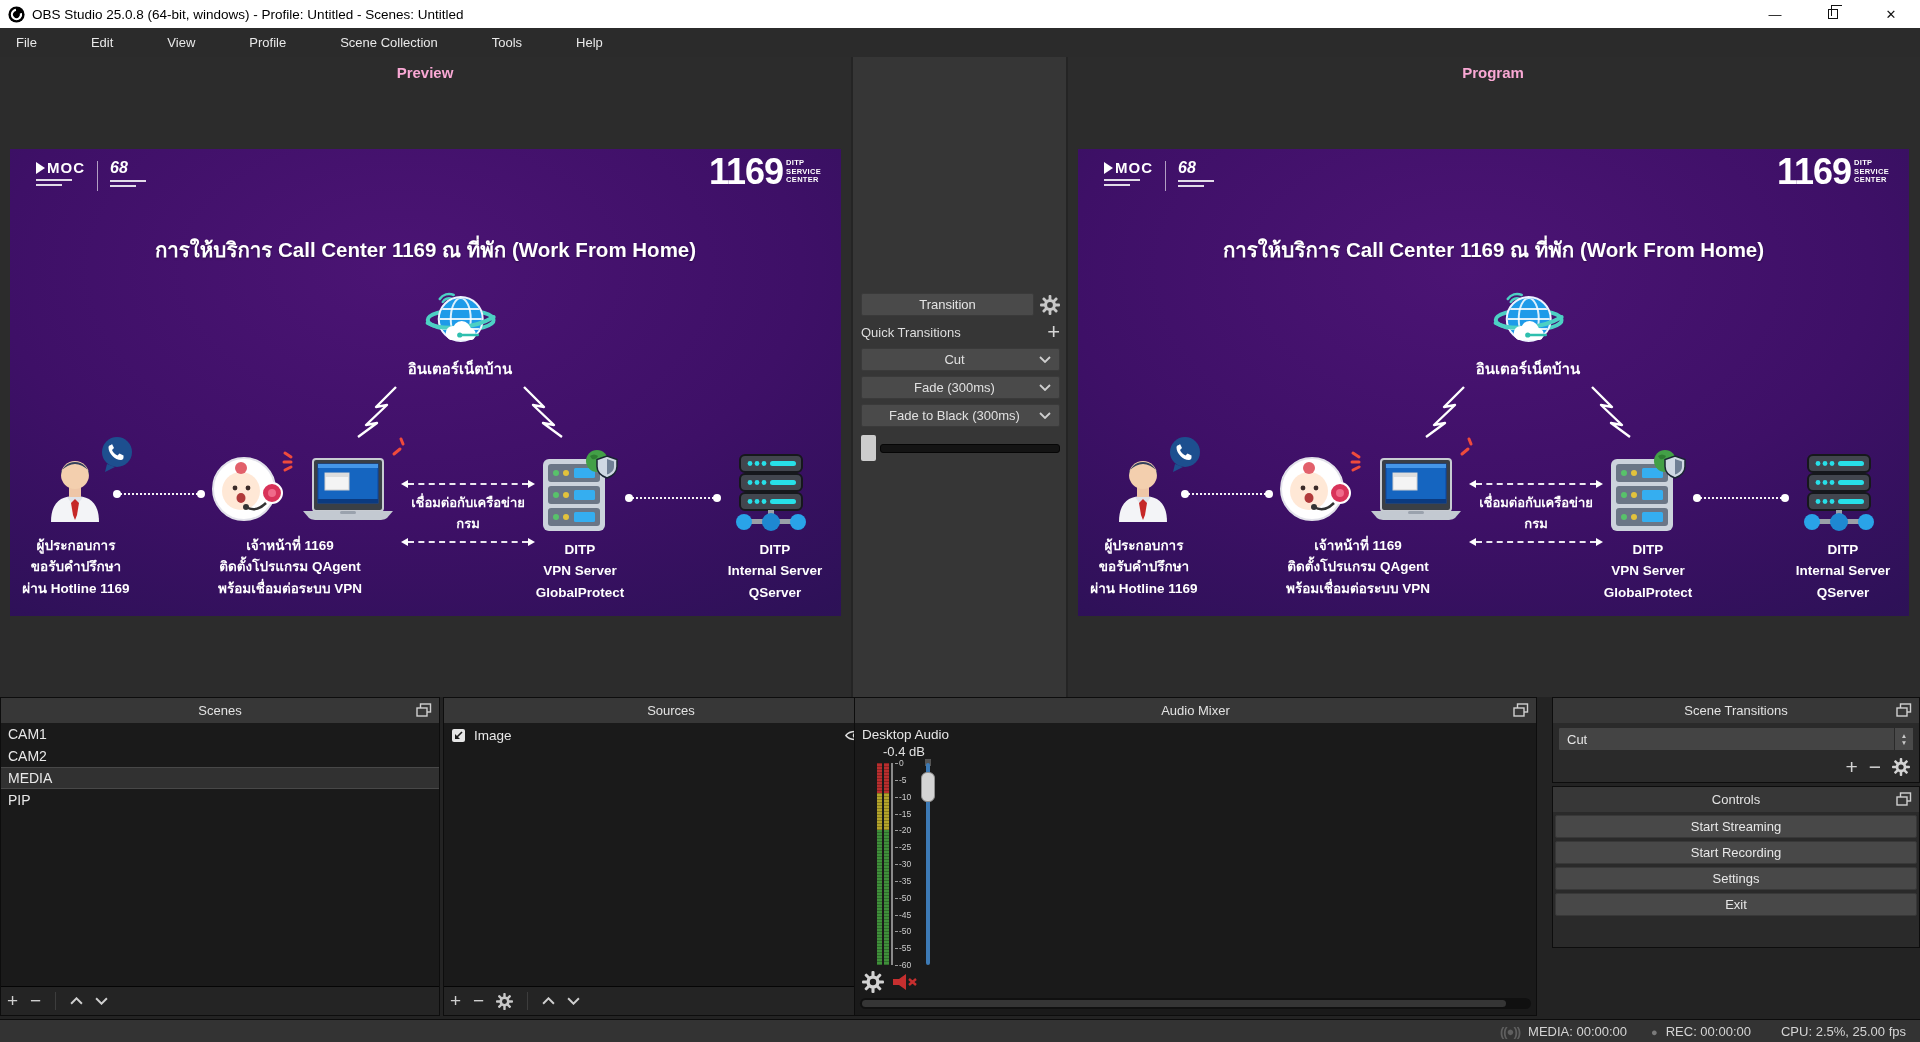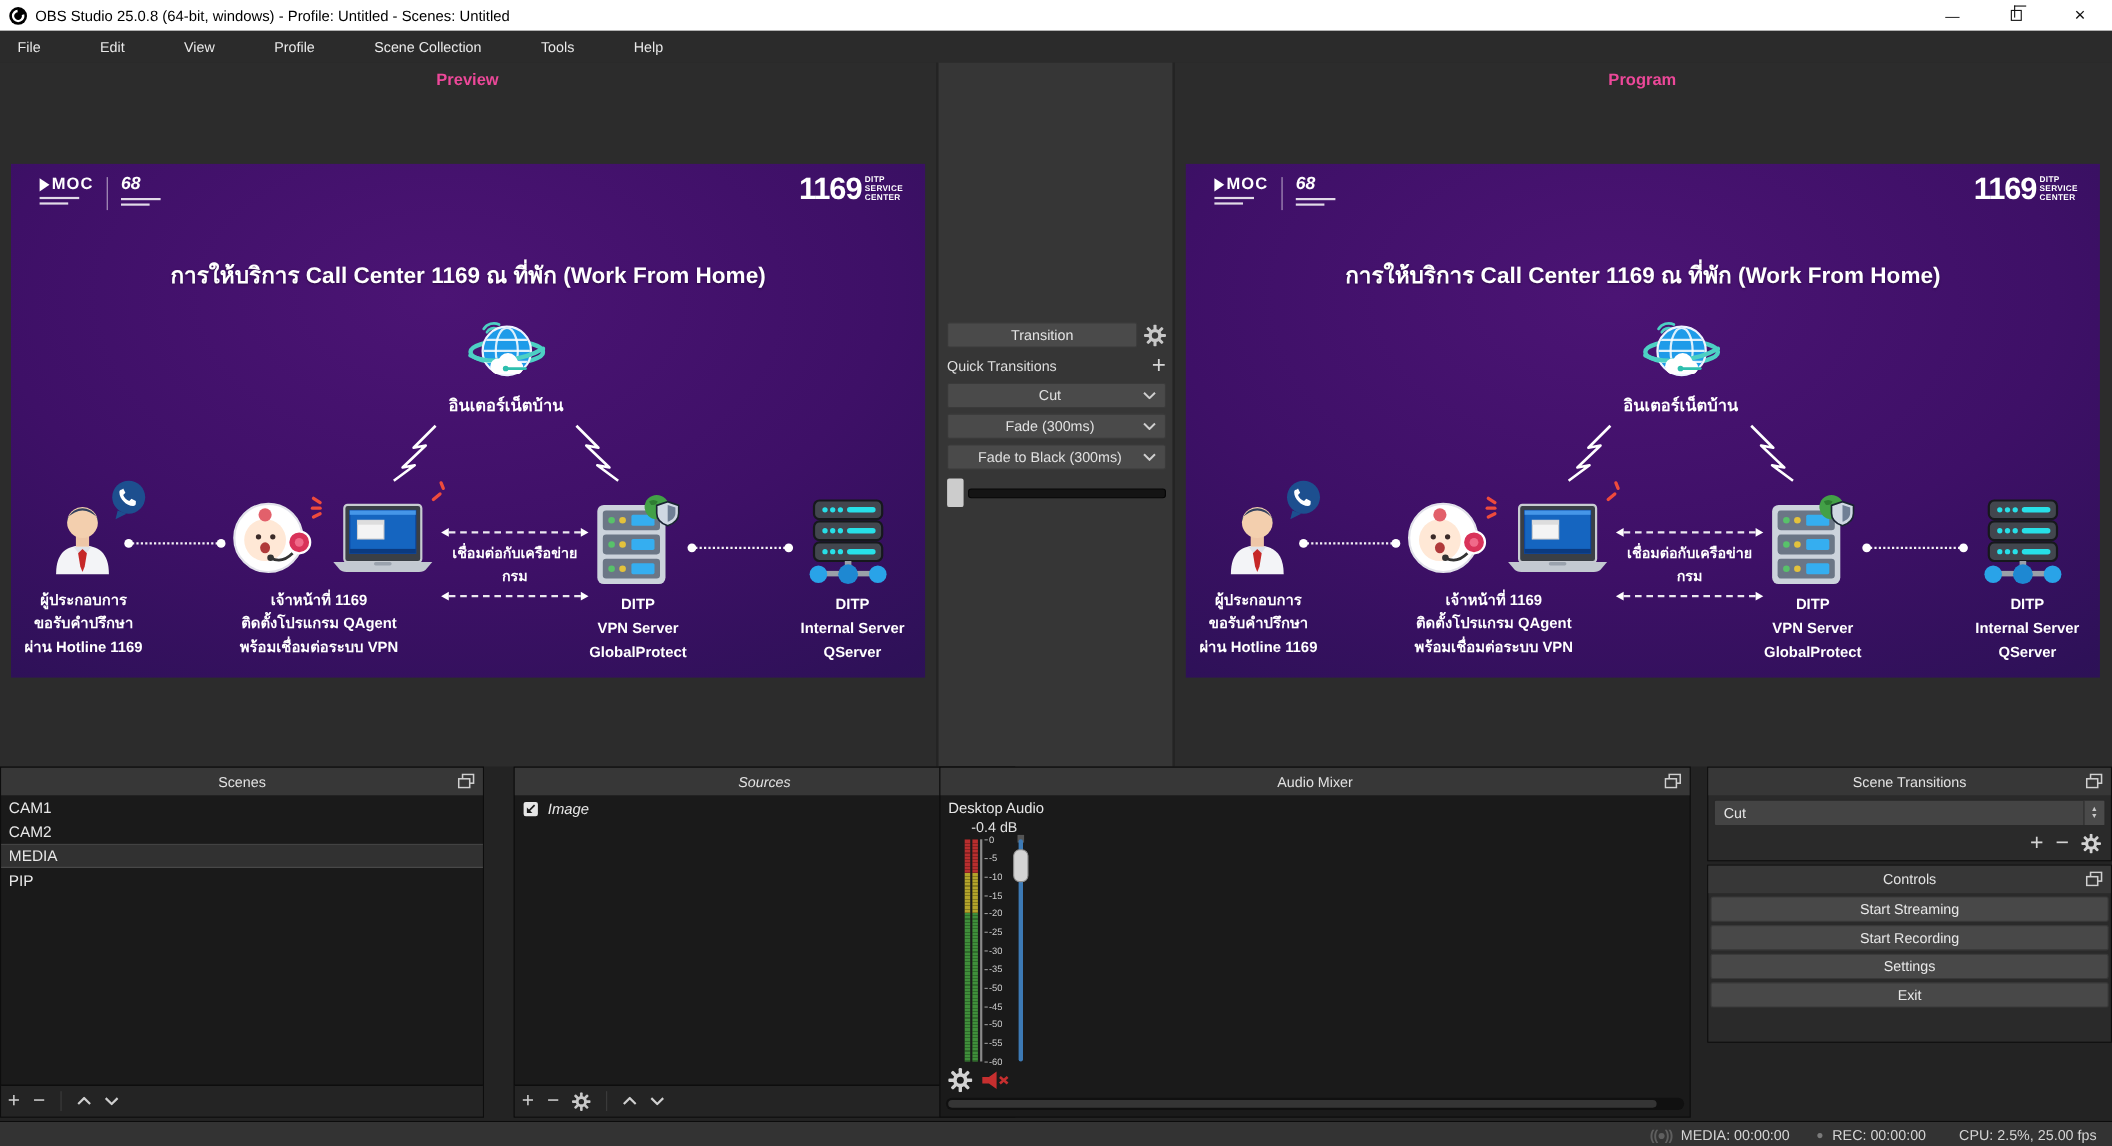--- a/index.html
+++ b/index.html
@@ -13,21 +13,21 @@
   .win-btn { width:58px; display:flex; align-items:center; justify-content:center; color:#111; font-size:13px; }
   .ic-restore { width:10px; height:10px; border:1.2px solid #111; position:relative; background:#fff; }
   .ic-restore:before { content:""; position:absolute; left:2px; bottom:2px; width:10px; height:10px; border:1.2px solid #111; border-right:none; border-bottom:none; }
 
   
   .menubar { height:29px; background:#2b2b2b; display:flex; align-items:center; padding-left:6px;gap:34px; }
   .menu-item { color:#e9e9e9; font-size:13px; padding:5px 10px; }
 
   
   .studio { position:relative; height:640px; background:#2c2c2c; }
-  .pane-label { position:absolute; top:7px; font-size:15px; font-weight:bold; color:#ec4899; transform:translateX(-50%); }
+  .pane-label { position:absolute; top:7px; font-size:15px; font-weight:bold; color:#f9a8d4; transform:translateX(-50%); }
   .divider-v { position:absolute; top:0; bottom:0; width:2px; background:#242424; }
   .mid-strip { position:absolute; left:853px; width:213px; top:0; bottom:0; background:#363636; }
 
   .canvas { position:absolute; top:92px; width:831px; height:467px; overflow:hidden;
     background:radial-gradient(115% 125% at 47% 26%, #4b1474 0%, #3e1067 42%, #2e1158 72%, #241b49 100%); }
   #preview-canvas { left:10px; } #program-canvas { left:1078px; }
 
   
   .tpanel { position:absolute; left:861px; width:199px; top:236px; }
   .t-row { display:flex; align-items:center; gap:6px; margin-bottom:8px; }
@@ -47,21 +47,21 @@
   .s-head { position:absolute; top:10px; left:26px; right:20px; display:flex; justify-content:space-between; }
   .s-logos { display:flex; gap:12px; align-items:flex-start; }
   .moc-row { display:flex; align-items:center; gap:2px; }
   .tri { width:0; height:0; border-left:9px solid #fff; border-top:6px solid transparent; border-bottom:6px solid transparent; }
   .moc-txt { font-size:15px; font-weight:bold; letter-spacing:1px; }
   .bar { height:2px; background:rgba(255,255,255,.85); margin-top:3px; }
   .b1 { width:36px; } .b2 { width:26px; }
   .vline { width:1px; height:30px; background:rgba(255,255,255,.6); margin-top:2px; }
   .l68-txt { font-size:16px; font-weight:bold; font-style:italic; }
   .s-1169 { display:flex; align-items:flex-start; gap:3px; }
-  .n1169 { font-size:28px; font-weight:bold; letter-spacing:-1px; line-height:26px; }
+  .n1169 { font-size:36px; font-weight:bold; letter-spacing:-1px; line-height:26px; }
   .sub1169 { display:flex; flex-direction:column; font-size:7.5px; font-weight:bold; line-height:8.5px; letter-spacing:.3px; }
   .s-title { position:absolute; top:84px; width:100%; text-align:center; font-size:20.5px; font-weight:bold; text-shadow:0 1px 2px rgba(0,0,0,.4); }
   .s-internet { position:absolute; left:450px; top:140px; transform:translateX(-50%); display:flex; flex-direction:column; align-items:center; }
   .s-netname { margin-top:10px; font-size:15px; font-weight:bold; }
   .bolt { position:absolute; top:236px; }
   .bolt.left { left:344px; } .bolt.right { left:508px; transform:scaleX(-1); }
   .s-person { position:absolute; left:35px; top:285px; width:96px; height:92px; }
   .s-person .body { position:absolute; left:0; top:18px; }
   .s-person .bubble { position:absolute; left:52px; top:0; }
   .conn { position:absolute; height:0; border-top:2px dotted rgba(255,255,255,.95); }
@@ -83,21 +83,21 @@
   .cap { position:absolute; transform:translateX(-50%); text-align:center; font-size:13.5px; font-weight:bold; line-height:1.58; white-space:nowrap; }
   .cap-caller { left:66px; top:386px; } .cap-agent { left:280px; top:386px; }
   .cap-vpn { left:570px; top:390px; } .cap-int { left:765px; top:390px; }
 
   
   .docks { position:relative; height:322px; background:#232323; }
   .dock { position:absolute; top:0; height:319px; background:#1a1a1a; border:1px solid #0d0d0d; display:flex; flex-direction:column; }
   .dock-header { height:25px; background:#373737; display:flex; align-items:center; justify-content:center;
     color:#e2e2e2; font-size:13px; position:relative; flex:none; }
   .dock-ico { position:absolute; right:7px; top:5px; }
-  #dock-scenes { left:0; width:440px; } #dock-sources { left:467px; width:456px;font-style:italic; }
+  #dock-scenes { left:0; width:440px; } #dock-sources { left:443px; width:456px; }
   #dock-mixer { left:854px; width:683px; } 
   .right-col { position:absolute; left:1540px; width:380px; top:0; height:319px;padding-left:12px; }
   #dock-trans { position:relative; width:100%; height:86px; background:#2a2a2a; border:1px solid #0d0d0d; }
   #dock-controls { position:relative; width:100%; height:162px; background:#2a2a2a; border:1px solid #0d0d0d; margin-top:3px; }
 
   .scene-row { height:22px; display:flex; align-items:center; padding-left:7px; color:#e8e8e8; font-size:14px; }
   .scene-row.selected { background:#313131; box-shadow:inset 0 1px 0 #484848, inset 0 -1px 0 #484848; }
   .src-row { height:25px; display:flex; align-items:center; padding:0 10px 0 7px; color:#e8e8e8; font-size:13.5px; gap:8px;justify-content:flex-end; }
   .src-row .grow { flex:1; }
   .dock-toolbar { margin-top:auto; height:29px; background:#242424; border-top:1px solid #050505;

